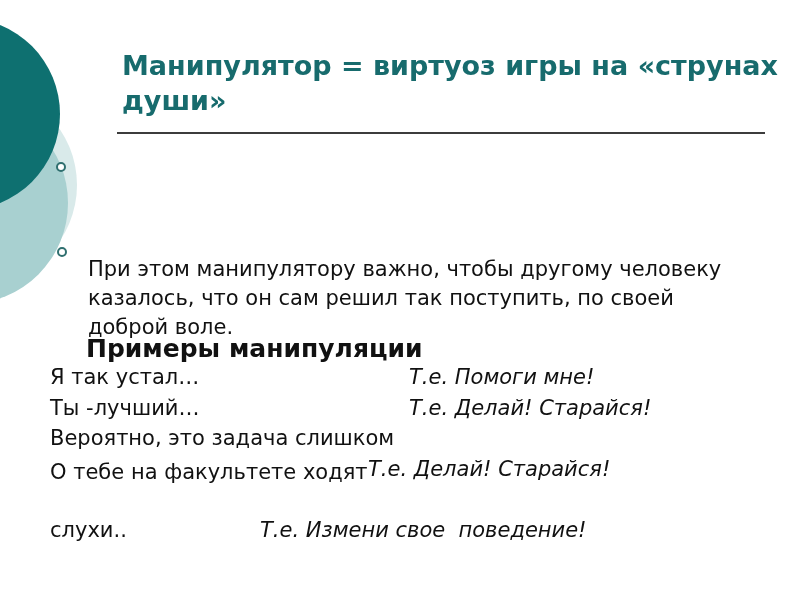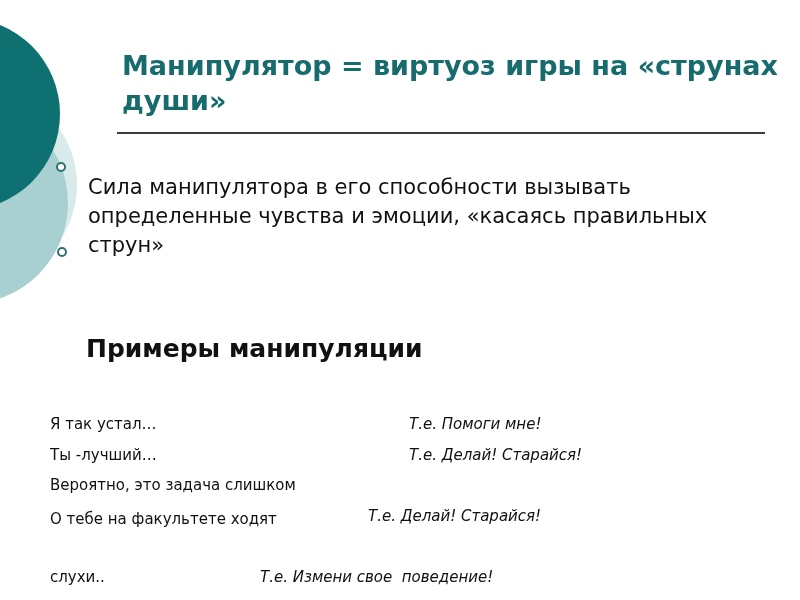--- a/index.html
+++ b/index.html
@@ -28,21 +28,21 @@
   .bullet-marker.b1{left:56px;top:162px;}
   .bullet-marker.b2{left:57px;top:247px;}
   .bullet-text{position:absolute;left:88px;width:645px;font-size:21px;line-height:29px;}
   .bullet-text.b1{top:173px;}
   .bullet-text.b2{top:255px;}
   
   .examples-heading{
     position:absolute;left:86px;top:335px;width:660px;
     font-size:25px;line-height:28px;font-weight:bold;text-align:left;color:#111111;
   }
-  .example-row{position:absolute;left:0;width:800px;height:30px;font-size:15px;line-height:28px;margin-top:47px;}
+  .example-row{position:absolute;left:0;width:800px;height:30px;font-size:21px;line-height:28px;}
   .example-row .cue{position:absolute;left:50px;white-space:pre-wrap;}
   .example-row .meaning{position:absolute;white-space:pre-wrap;font-style:italic;}
   .row1{top:363px;} .row1 .meaning{left:409px;}
   .row2{top:394px;} .row2 .meaning{left:409px;}
   .row3{top:424px;padding-left:44px;}
   .row4{top:455px;} .row4 .meaning{left:368px;}
   .row5{top:458px;}
   .row6{top:516px;} .row6 .meaning{left:260px;text-align:right;}
 </style>
 </head>
@@ -51,23 +51,23 @@
 <div class="slide">
 
   <div class="circle circle-pale"></div>
   <div class="circle circle-light"></div>
   <div class="circle circle-dark"></div>
 
   <div class="title">Манипулятор = виртуоз игры на «струнах души»</div>
   <div class="rule"></div>
 
   <span class="bullet-marker b1"></span>
-  <div class="bullet-text b1">Сила манипулятора в его способности вызывать определенные чувства и эмоции, «касаясь правильных струн»</div>
 
   <span class="bullet-marker b2"></span>
+  <div class="bullet-text b2">При этом манипулятору важно, чтобы другому человеку казалось, что он сам решил так поступить, по своей доброй воле.</div>
 
   <div class="examples-heading">Примеры манипуляции</div>
 
   <div class="example-row row1">
     <span class="cue">Я так устал…</span>
     <span class="meaning">Т.е. Помоги мне!</span>
   </div>
   <div class="example-row row2">
     <span class="cue">Ты -лучший…</span>
     <span class="meaning">Т.е. Делай! Старайся!</span>

